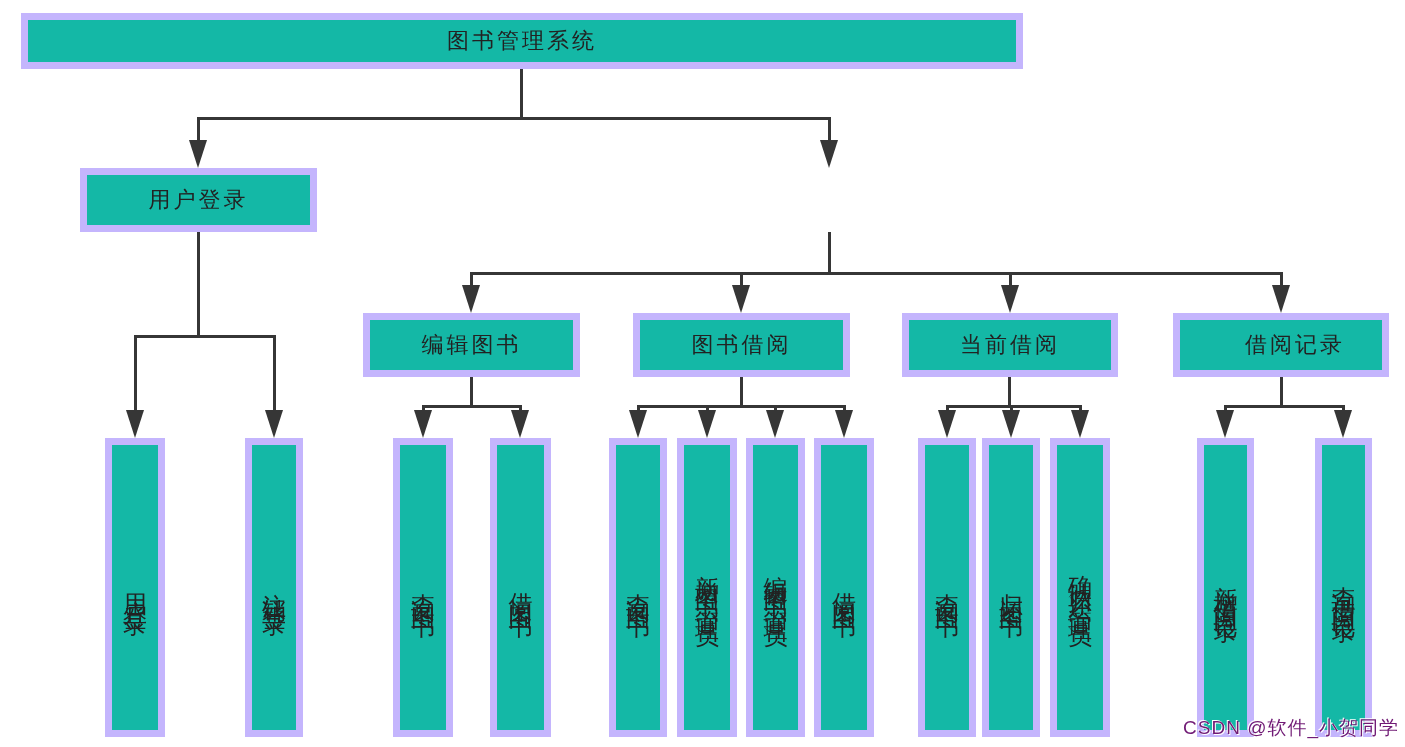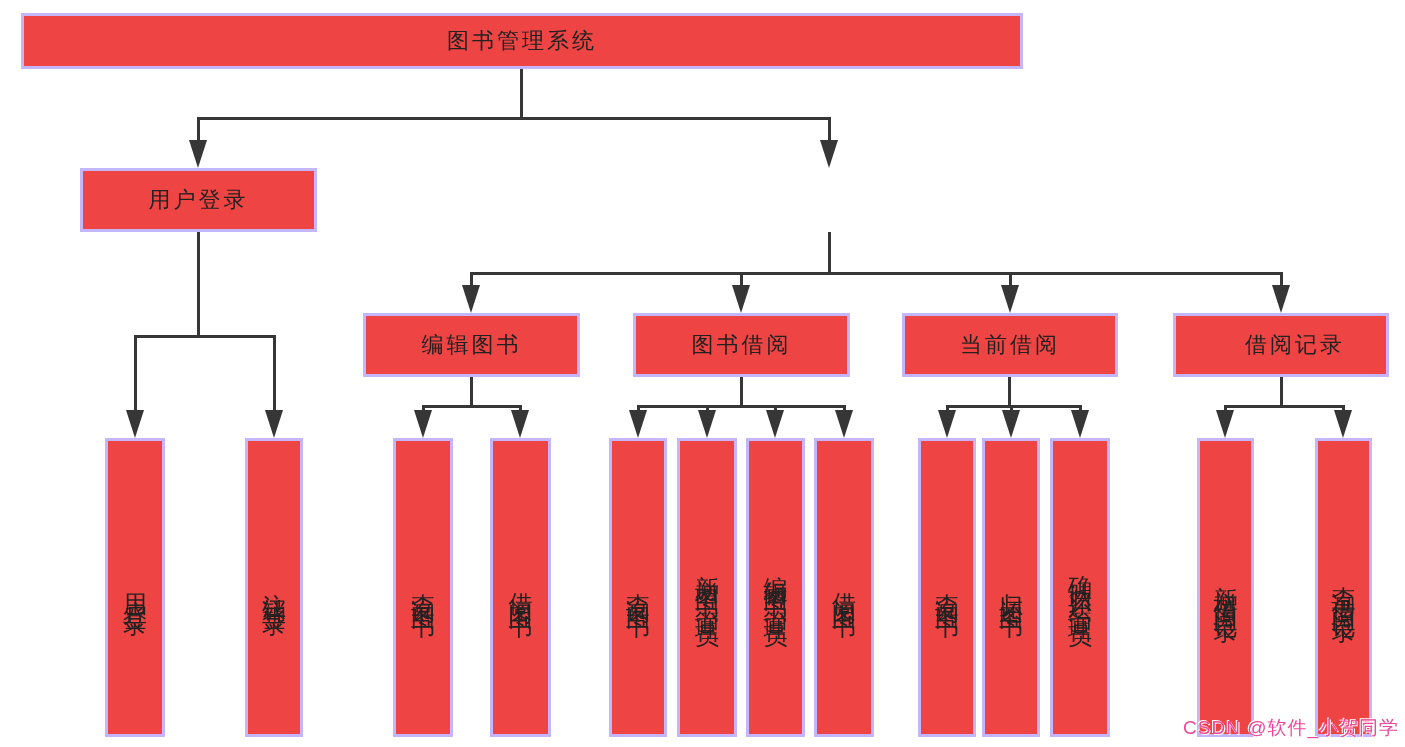--- a/index.html
+++ b/index.html
@@ -1,39 +1,39 @@
 <!DOCTYPE html>
 <html><head>
 <meta charset="utf-8">
 <style>
   html,body{margin:0;padding:0;background:#ffffff;}
   #stage{
     position:relative;width:1405px;height:747px;background:#ffffff;overflow:hidden;
     font-family:"Liberation Sans","DejaVu Sans",sans-serif;
   }
   .box{
-    position:absolute;box-sizing:border-box;background:#ef4444;
-    border:3px solid #c4b5fd;display:flex;align-items:center;justify-content:center;
+    position:absolute;box-sizing:border-box;background:#14b8a6;
+    border:7px solid #c4b5fd;display:flex;align-items:center;justify-content:center;
     color:#222222;
   }
   .hlabel{font-size:22px;letter-spacing:3px;white-space:nowrap;}
   .vlabel{
     writing-mode:vertical-rl;text-orientation:mixed;
     font-size:24px;letter-spacing:7px;line-height:1;
   }
   .vline{position:absolute;width:3px;background:#363636;}
   .hline{position:absolute;height:3px;background:#363636;}
   .arrow{
     position:absolute;width:0;height:0;
     border-left:9px solid transparent;border-right:9px solid transparent;
     border-top:28px solid #363636;
   }
   .watermark{
     position:absolute;right:6px;bottom:6px;z-index:5;
-    font-size:19px;color:#ec4899;letter-spacing:1px;white-space:nowrap;
+    font-size:19px;color:#701a75;letter-spacing:1px;white-space:nowrap;
     text-shadow:1px 1px 0 #ffffff,-1px -1px 0 #ffffff;
     pointer-events:none;
   }
 </style>
 </head>
 <body>
 
 <div id="stage">
 
   <div class="box" style="left:21px;top:13px;width:1002px;height:56px;">

